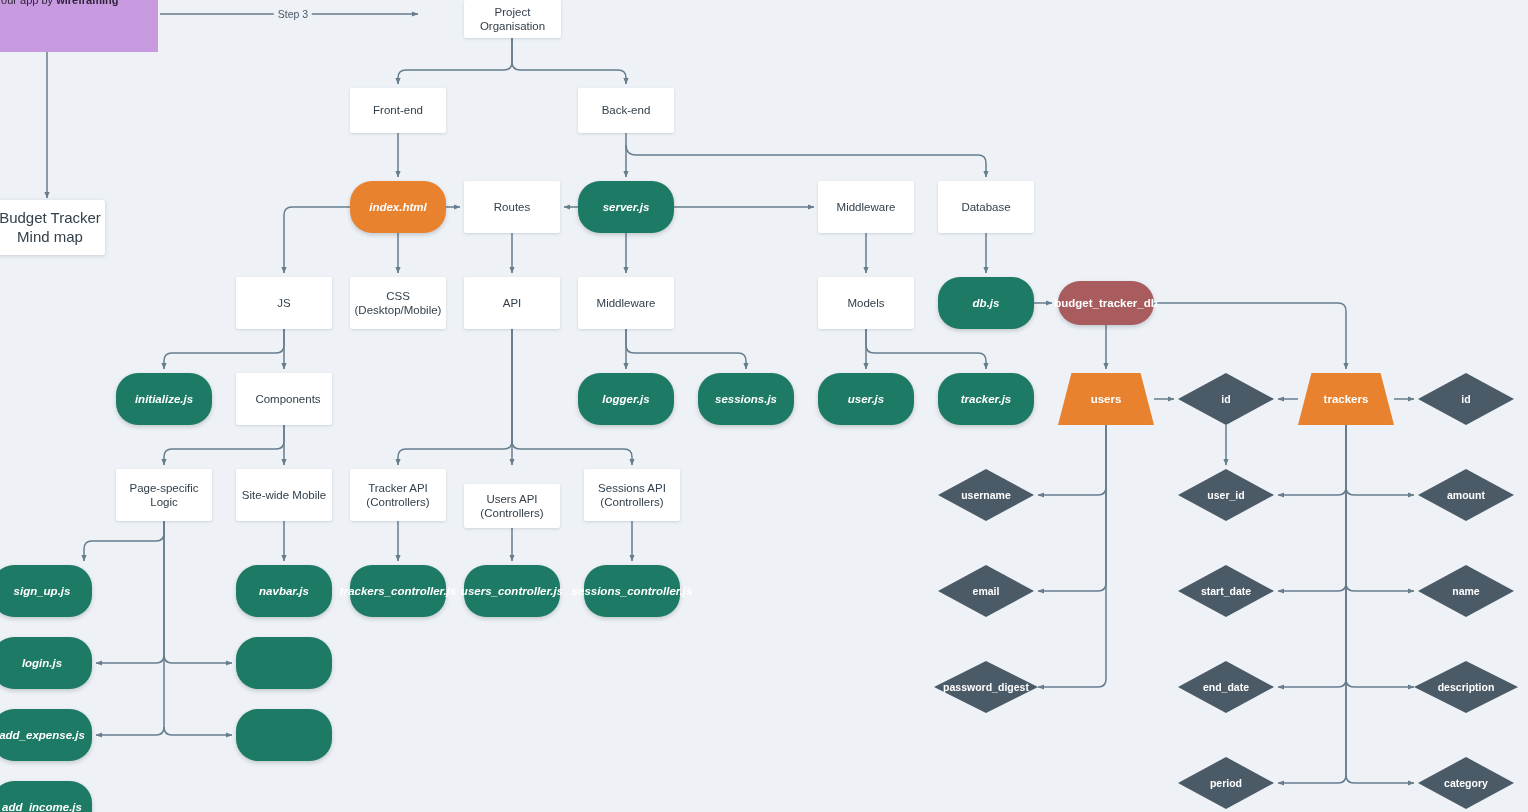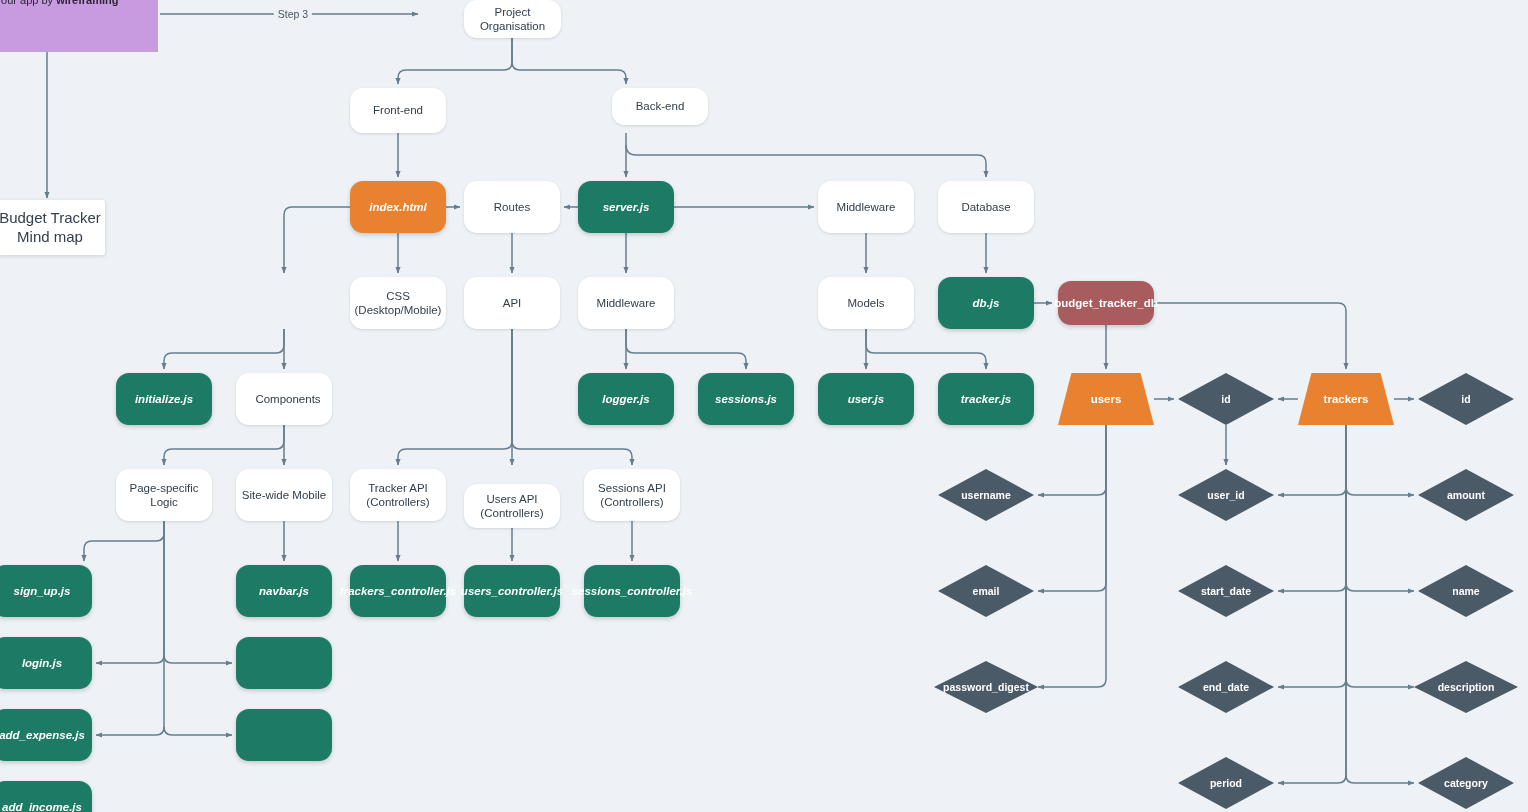--- a/index.html
+++ b/index.html
@@ -22,27 +22,27 @@
     text-align:center;
     line-height:1.22;
     white-space:pre-line;
   }
 
   
   .rect{
     background:#ffffff;
     color:#33404b;
     font-size:11.5px;
-    border-radius:13px;
+    border-radius:2px;
     box-shadow:0 1px 3px rgba(40,55,70,.16);
   }
 
   
   .pill{
-    border-radius:13px;
+    border-radius:22px;
     color:#ffffff;
     font-size:11.5px;
     font-style:italic;
     font-weight:bold;
     box-shadow:0 2px 4px rgba(40,55,70,.22);
   }
   .pill.green{background:#1d7a64;}
   .pill.orange{background:#e9822f;}
   .pill.red{background:#a85c5e;}
   .pill.plain{font-style:normal;}
@@ -209,28 +209,29 @@
   </div>
 
   <div class="node titlecard" style="left:-5px;top:200px;width:110px;height:55px;">Budget Tracker
 Mind map</div>
 
   <div class="edgelabel" style="left:293px;top:14px;">Step 3</div>
 
   <div class="node rect" style="left:464px;top:0px;width:97px;height:38px;">Project Organisation</div>
 
   <div class="node rect" style="left:350px;top:88px;width:96px;height:45px;">Front-end</div>
-  <div class="node rect" style="left:612px;top:88px;width:96px;height:37px;">Back-end</div>
+  <div class="node rect" style="left:578px;top:88px;width:96px;height:45px;">Back-end</div>
 
   <div class="node pill orange" style="left:350px;top:181px;width:96px;height:52px;">index.html</div>
   <div class="node rect" style="left:464px;top:181px;width:96px;height:52px;">Routes</div>
   <div class="node pill green" style="left:578px;top:181px;width:96px;height:52px;">server.js</div>
   <div class="node rect" style="left:818px;top:181px;width:96px;height:52px;">Middleware</div>
   <div class="node rect" style="left:938px;top:181px;width:96px;height:52px;">Database</div>
 
+  <div class="node rect" style="left:236px;top:277px;width:96px;height:52px;">JS</div>
   <div class="node rect" style="left:350px;top:277px;width:96px;height:52px;">CSS
 (Desktop/Mobile)</div>
   <div class="node rect" style="left:464px;top:277px;width:96px;height:52px;">API</div>
   <div class="node rect" style="left:578px;top:277px;width:96px;height:52px;">Middleware</div>
   <div class="node rect" style="left:818px;top:277px;width:96px;height:52px;">Models</div>
   <div class="node pill green" style="left:938px;top:277px;width:96px;height:52px;">db.js</div>
   <div class="node pill red plain" style="left:1058px;top:281px;width:96px;height:44px;font-style:normal;">budget_tracker_db</div>
 
   <div class="node pill green" style="left:116px;top:373px;width:96px;height:52px;">initialize.js</div>
   <div class="node rect" style="left:236px;top:373px;width:96px;height:52px;padding-left:8px;">Components</div>

